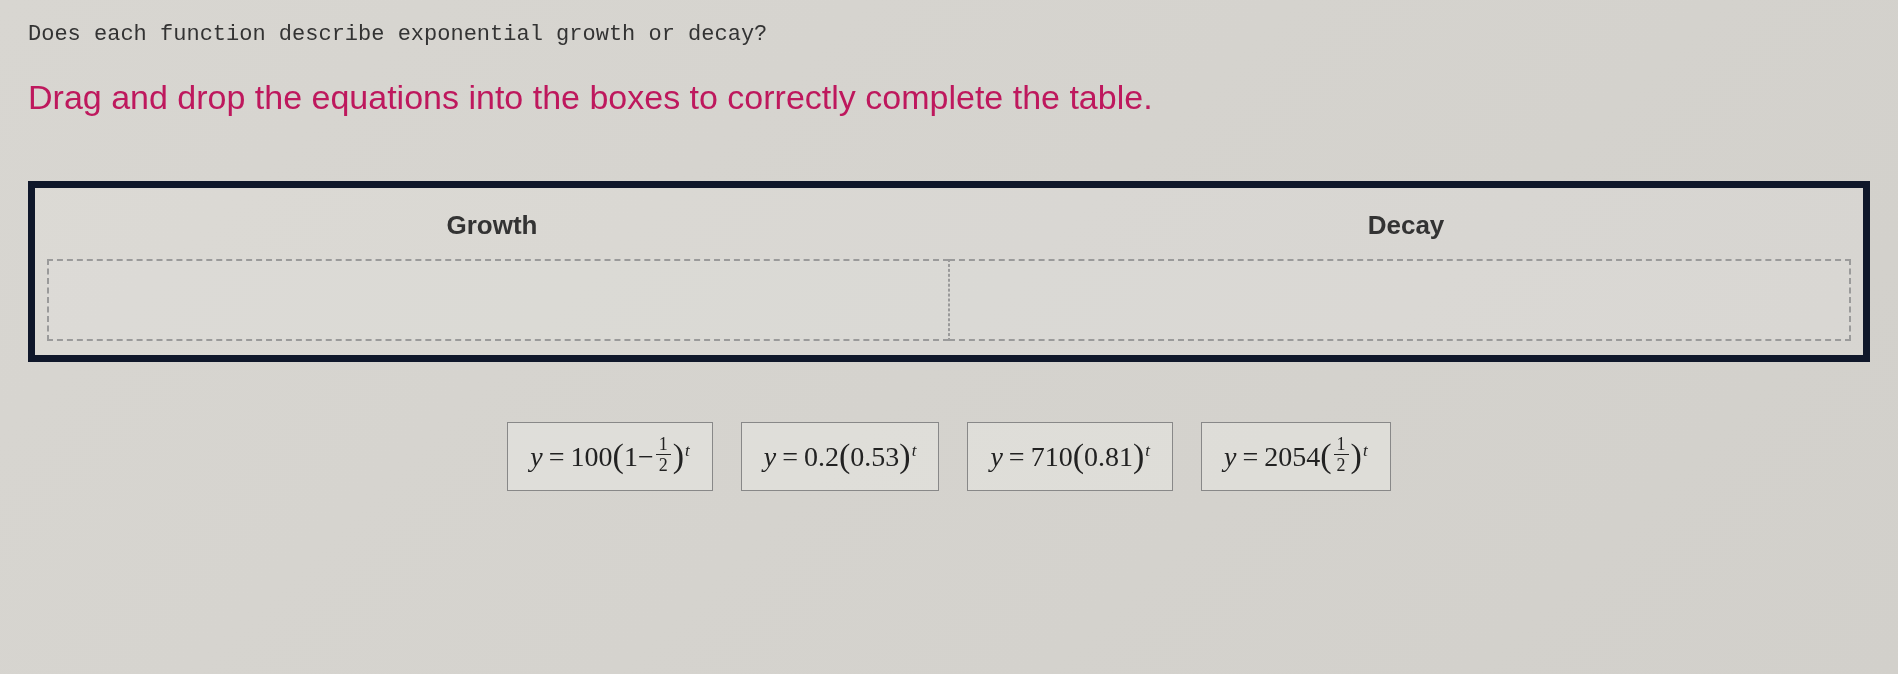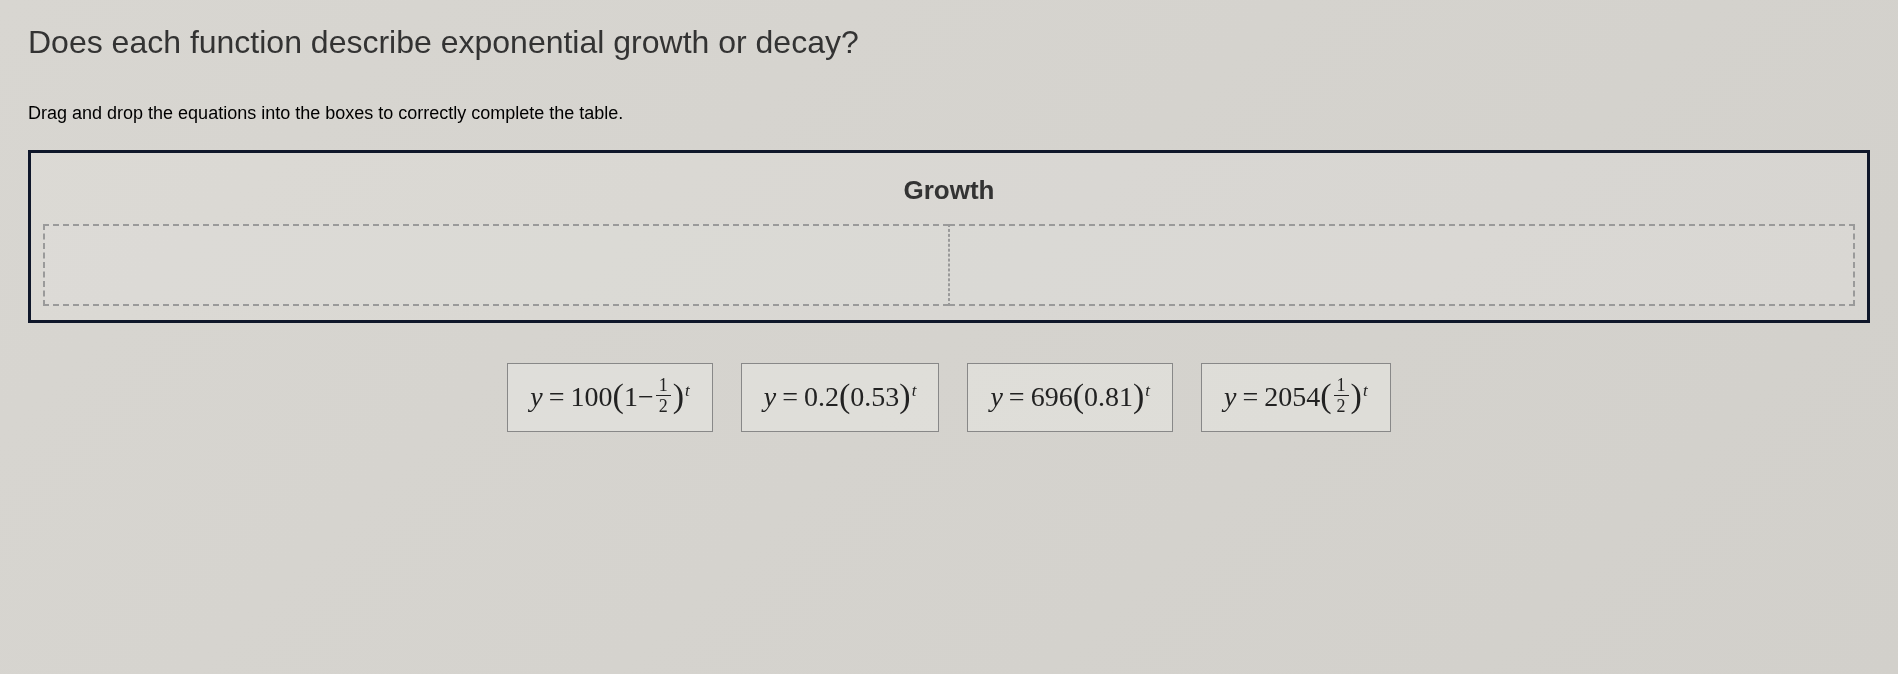--- a/index.html
+++ b/index.html
@@ -11,37 +11,38 @@
       width: 1898px;
       height: 674px;
       background: linear-gradient(135deg, #d8d6d1 0%, #d5d3ce 50%, #d2d0cb 100%);
       font-family: Arial, Helvetica, sans-serif;
       color: #2a2a2a;
       padding: 20px 28px;
       position: relative;
       overflow: hidden;
     }
     .question-text {
-      font-size: 32px;
+      font-size: 22px;
       color: #333;
-      margin-bottom: 36px;
+      margin-bottom: 23px;
       line-height: 1.4;
+      font-family: Liberation Mono, monospace;
     }
     .instruction-text {
-      font-size: 18px;
-      color: #000000;
-      margin-bottom: 24px;
+      font-size: 34px;
+      color: #be185d;
+      margin-bottom: 60px;
       line-height: 1.4;
     }
     .table-container {
       width: 100%;
-      border: 3px solid #0f172a;
+      border: 7px solid #0f172a;
       background: rgba(255,255,255,0.1);
       padding: 0;
-      margin-bottom: 40px;
+      margin-bottom: 60px;
     }
     .table-headers {
       display: flex;
       width: 100%;
     }
     .header-cell {
       flex: 1;
       text-align: center;
       font-size: 26px;
       font-weight: bold;
@@ -124,20 +125,21 @@
   </style>
 </head>
 <body>
 
 <div class="question-text">Does each function describe exponential growth or decay?</div>
 <div class="instruction-text">Drag and drop the equations into the boxes to correctly complete the table.</div>
 
 <div class="table-container">
   <div class="table-headers">
     <div class="header-cell">Growth</div>
+    <div class="header-cell">Decay</div>
   </div>
   <div class="drop-zones">
     <div class="drop-zone"></div>
     <div class="drop-zone"></div>
   </div>
 </div>
 
 <div class="equations-row">
 
   <div class="equation-tile">
@@ -161,21 +163,21 @@
     <span>0.2</span>
     <span class="paren">(</span>
     <span>0.53</span>
     <span class="paren">)</span>
     <span class="sup">t</span>
   </div>
 
   <div class="equation-tile">
     <span class="var">y</span>
     <span class="eq">=</span>
-    <span>696</span>
+    <span>710</span>
     <span class="paren">(</span>
     <span>0.81</span>
     <span class="paren">)</span>
     <span class="sup">t</span>
   </div>
 
   <div class="equation-tile">
     <span class="var">y</span>
     <span class="eq">=</span>
     <span>2054</span>

